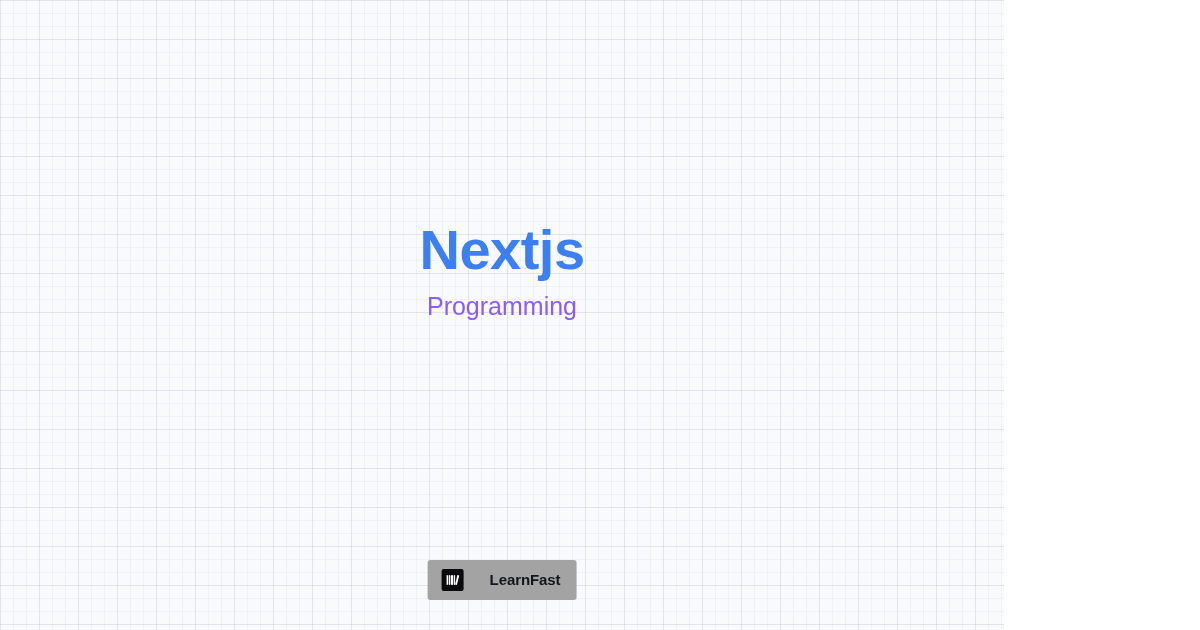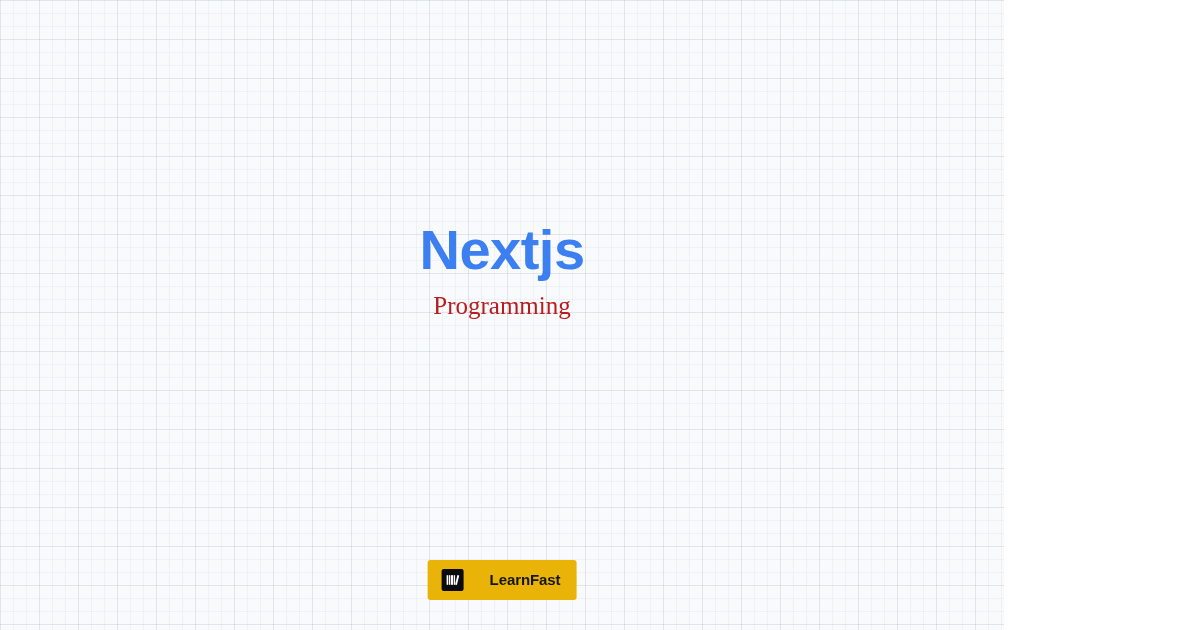--- a/index.html
+++ b/index.html
@@ -62,37 +62,37 @@
     font-size: 56px;
     line-height: 64px;
     font-weight: 700;
     letter-spacing: -0.5px;
     color: #3b7ff0;
   }
 
   .subtitle {
     margin: 12px;
     margin-top: 8px;
-    font-family: Liberation Serif, serif;
+    font-family: Liberation Sans, sans-serif;
     font-size: 25px;
     line-height: 32px;
     font-weight: 400;
-    color: #b91c1c;
+    color: #8b5cf6;
   }
 
   .brand-badge {
     position: absolute;
     left: 50%;
     transform: translateX(-50%);
     top: 560px;
     height: 40px;
     display: flex;
     align-items: center;
     gap: 26px;
-    background: #eab308;
+    background: #a3a3a3;
     border-radius: 3px;
     padding: 0 16px 0 14px;
   }
 
   .brand-mark {
     width: 22px;
     height: 22px;
     border-radius: 2px;
     background: #0b0b0d;
     display: flex;

